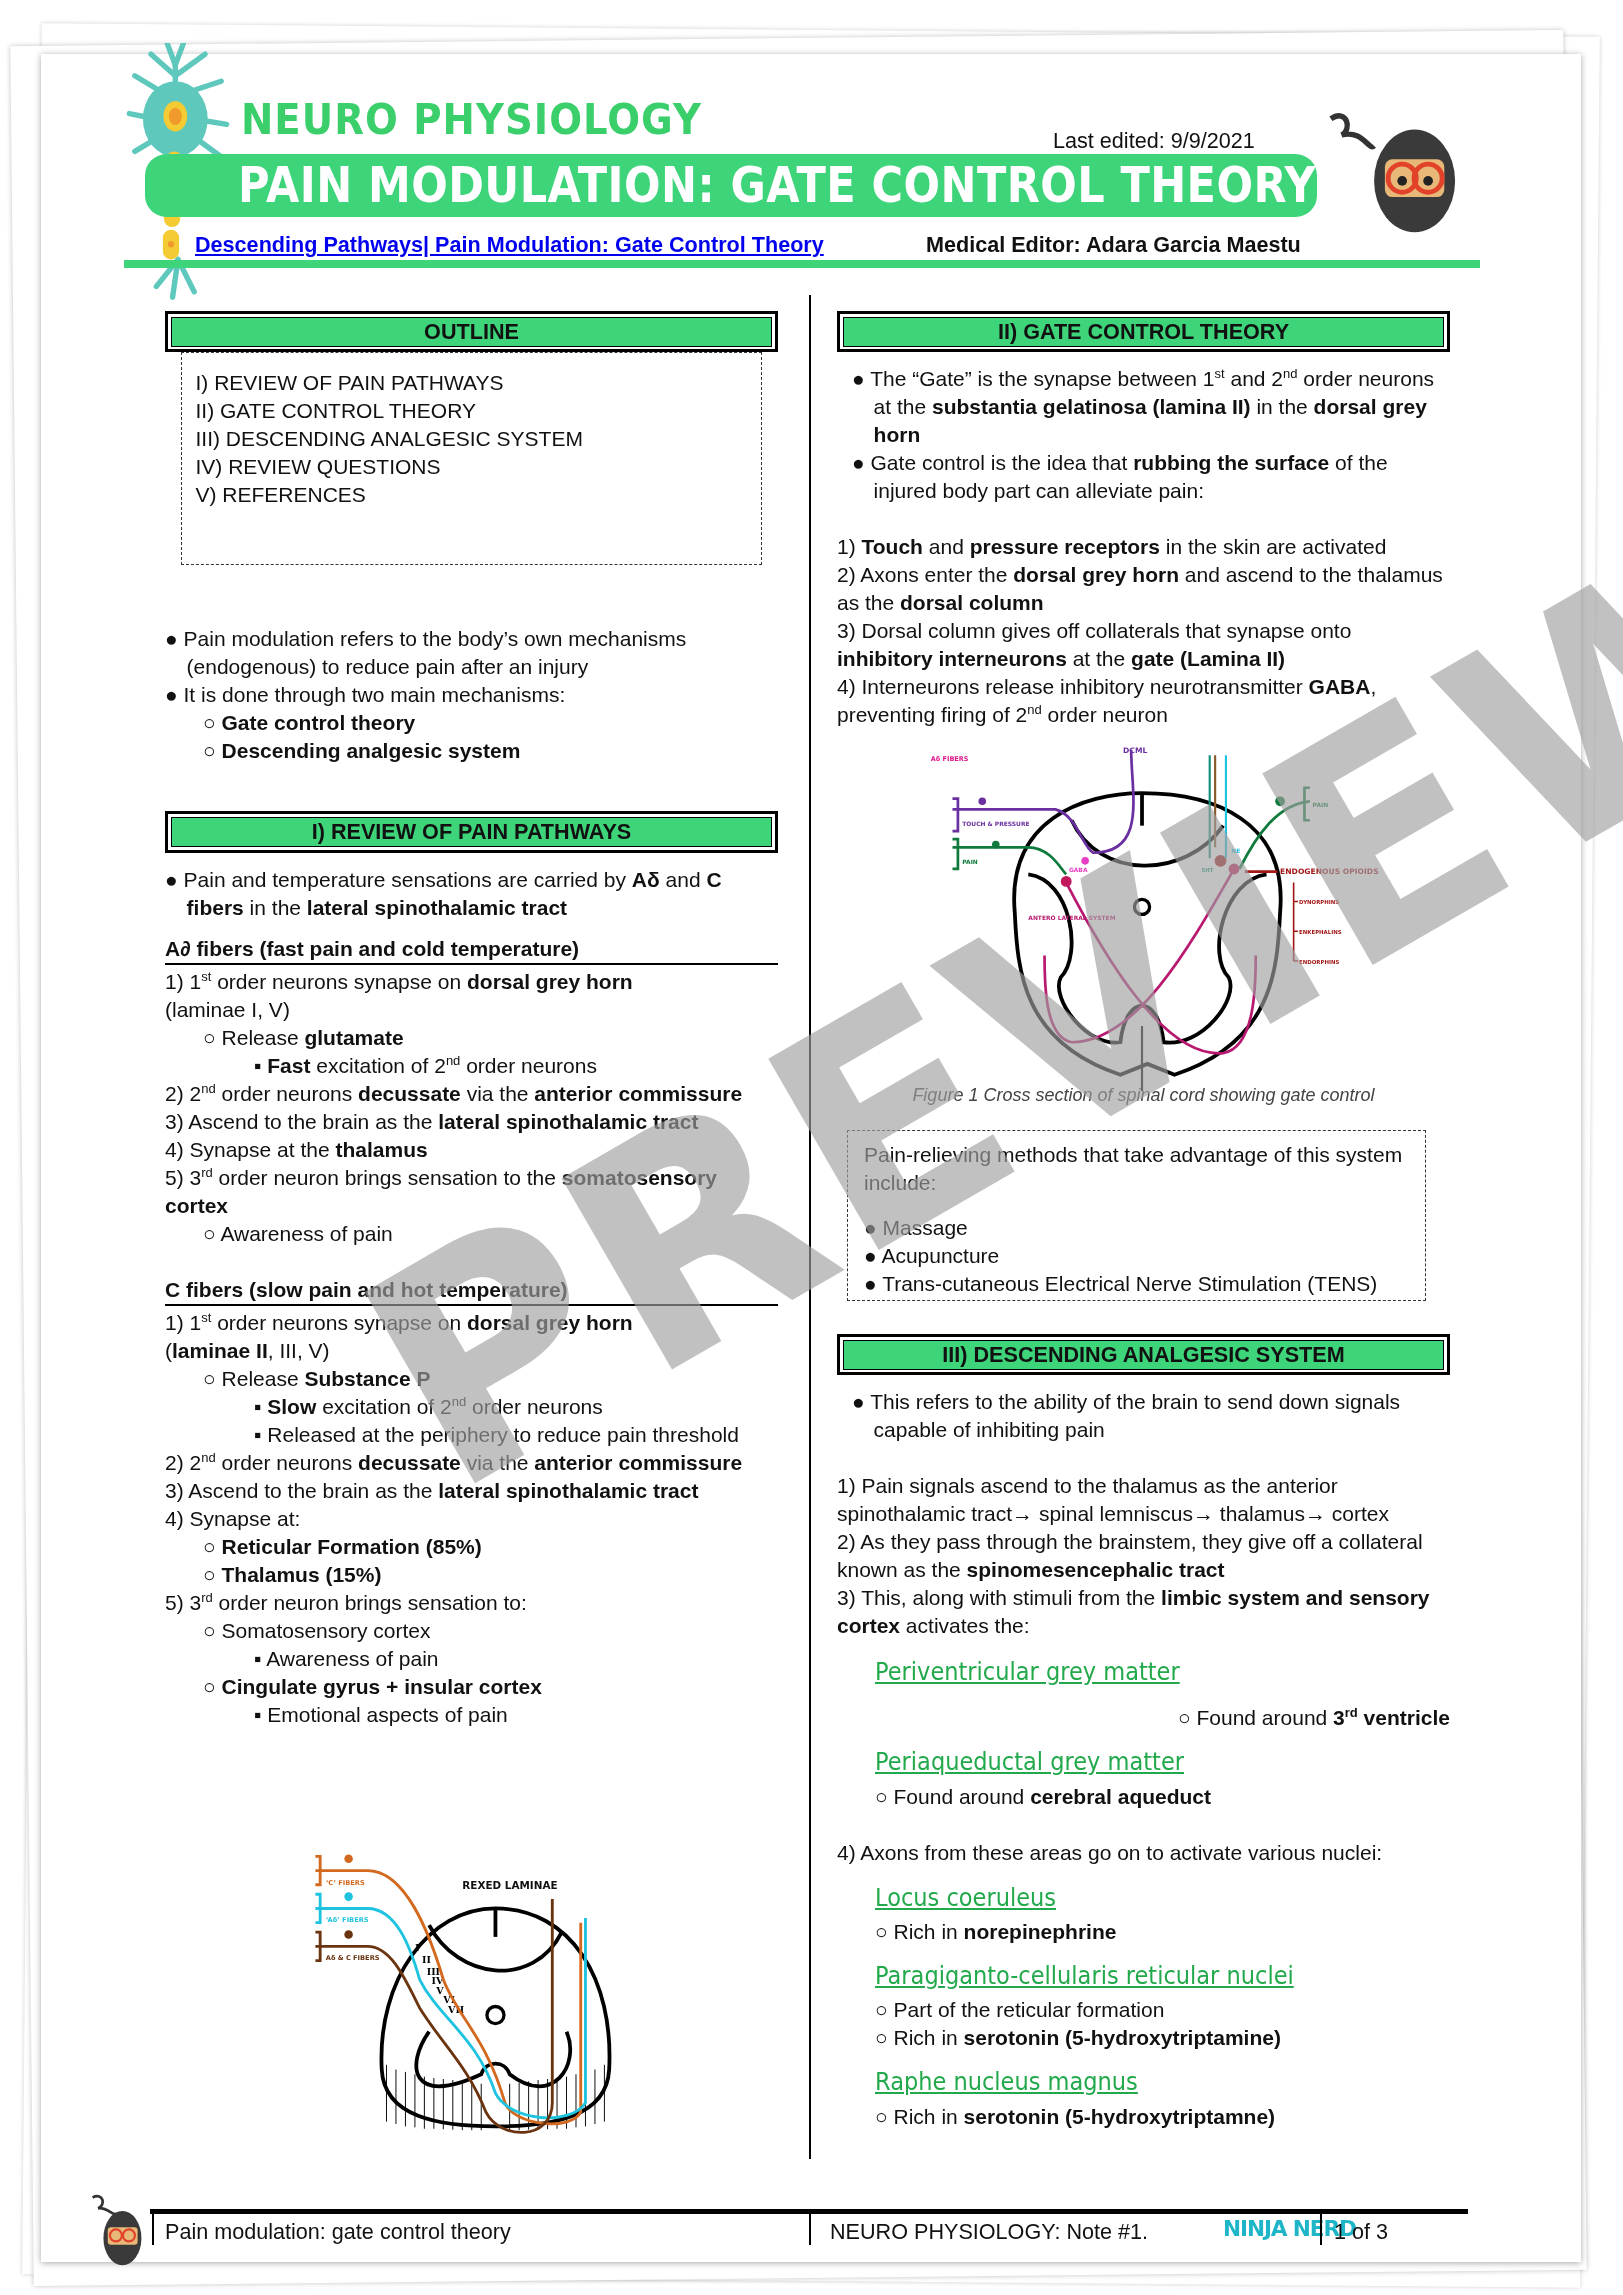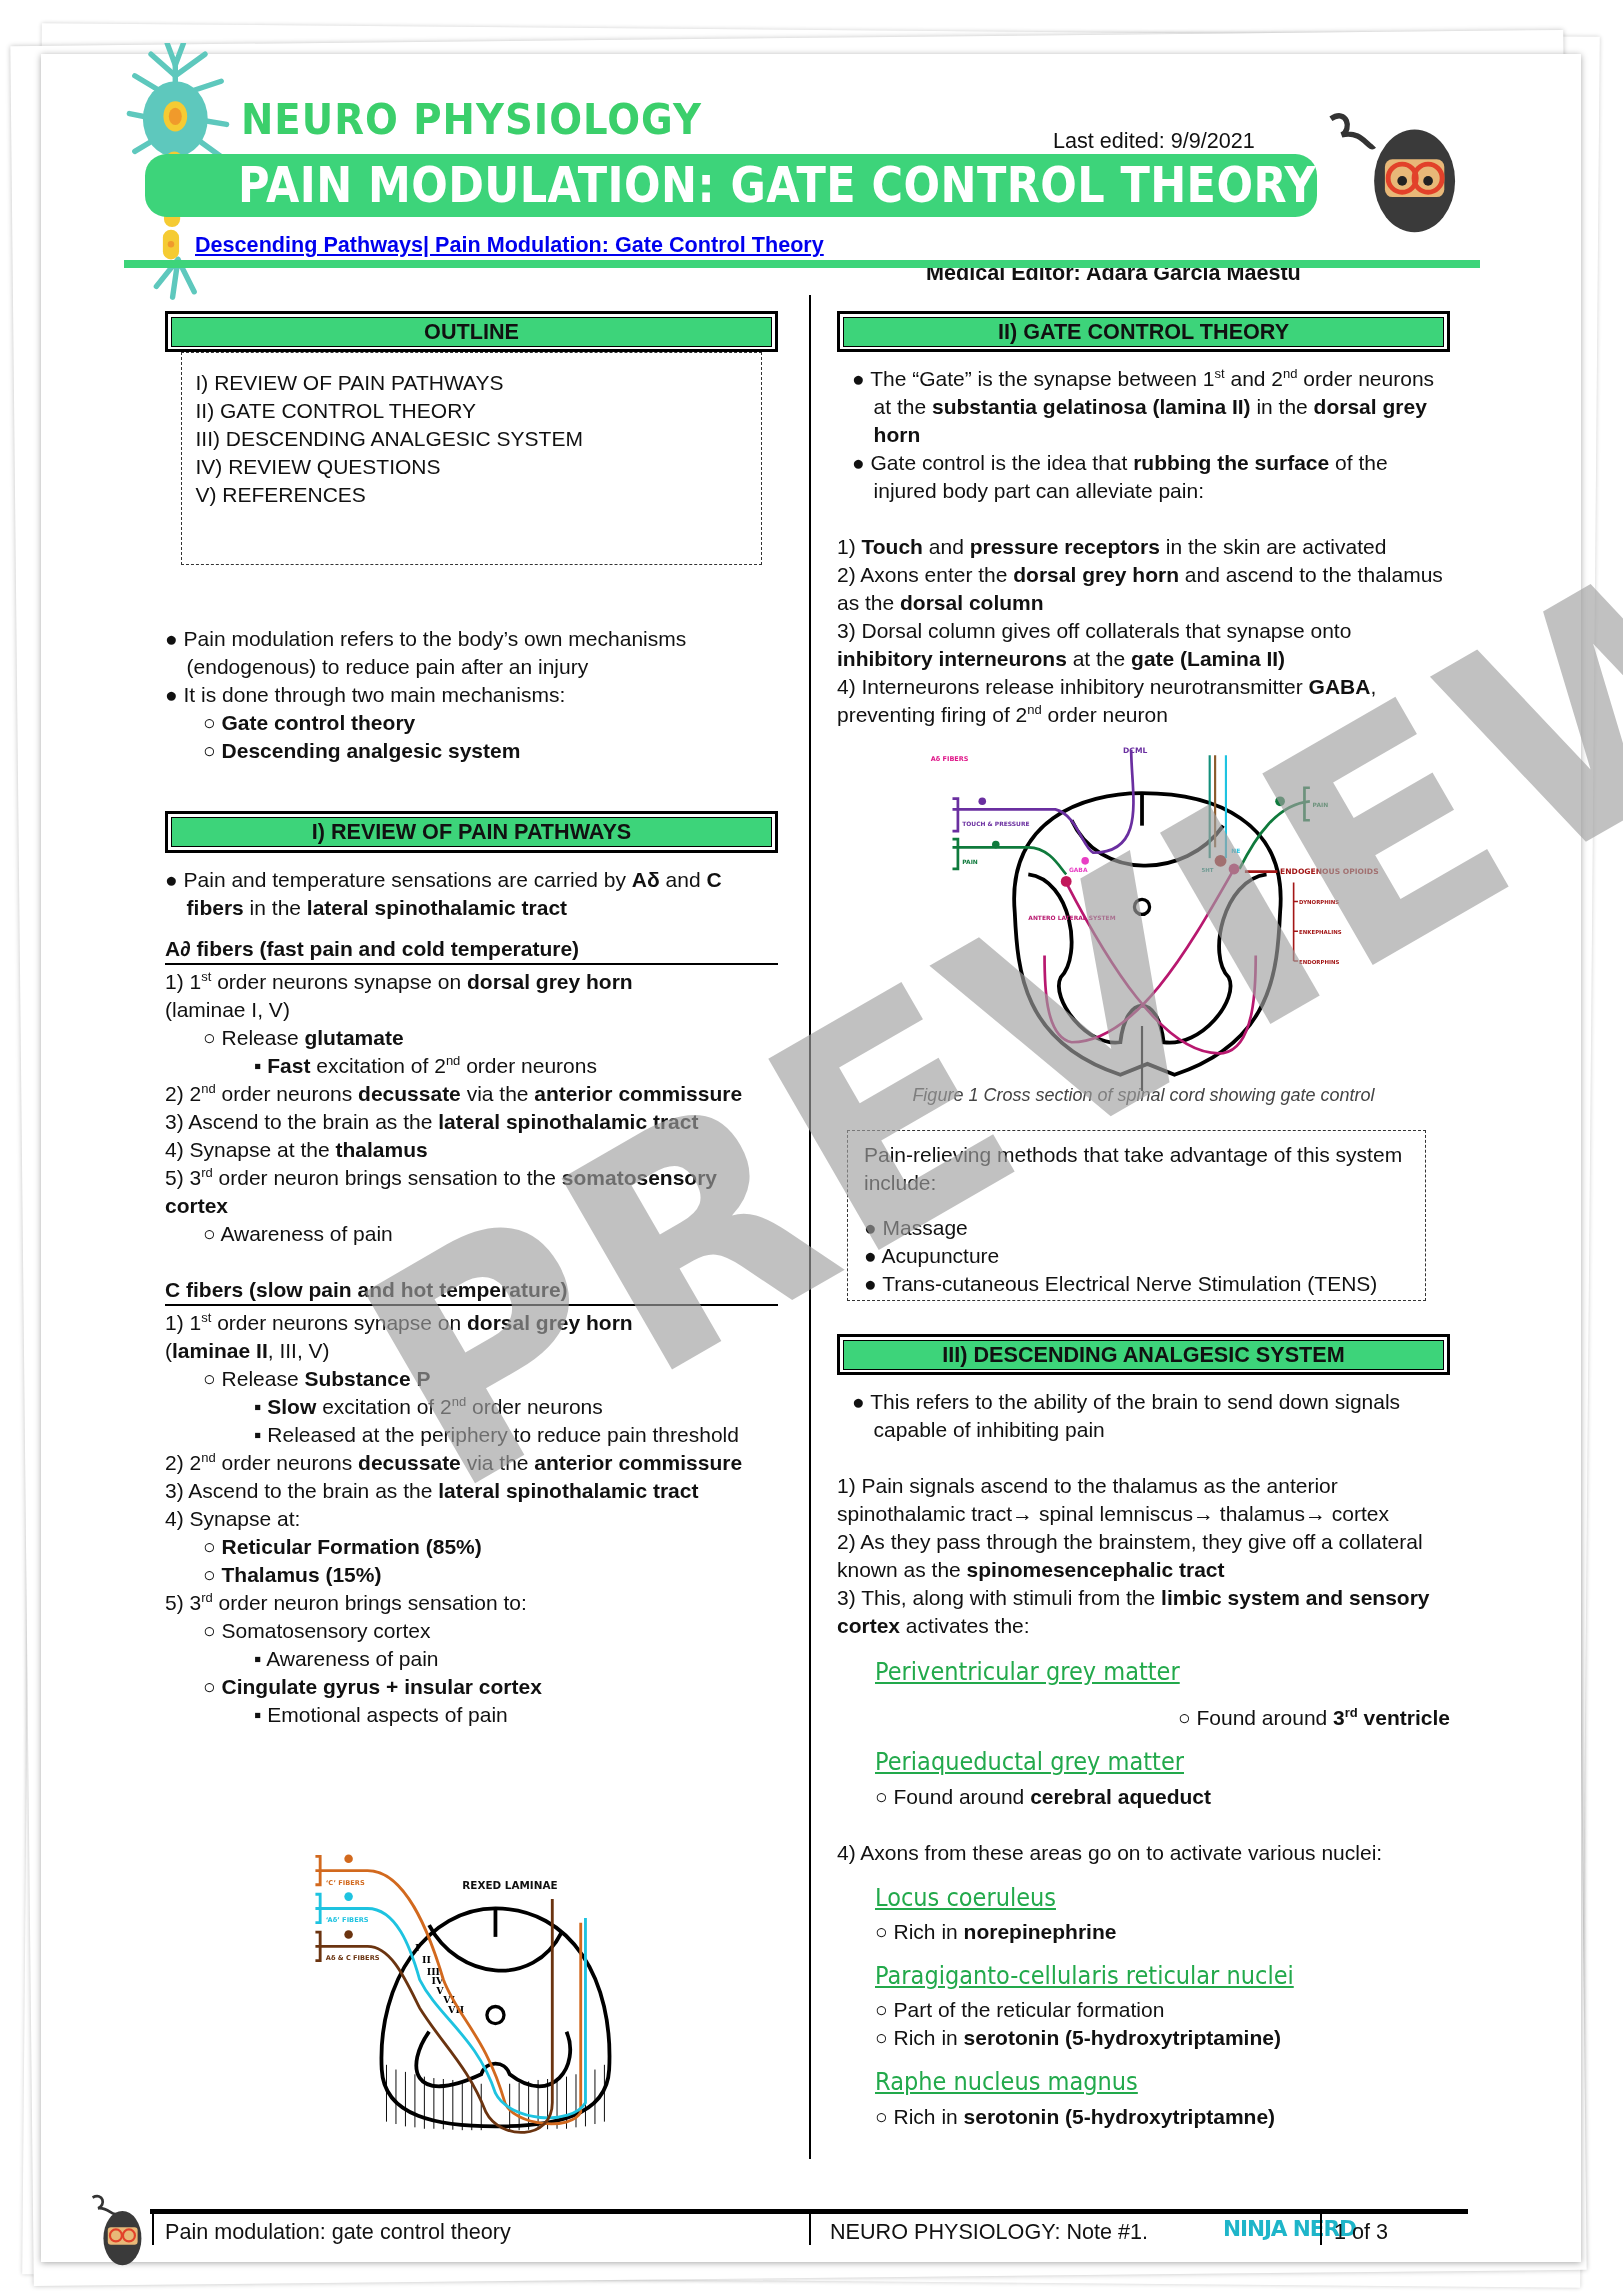--- a/index.html
+++ b/index.html
@@ -13,21 +13,21 @@
        box-shadow:0 0 4.3px rgba(0,0,0,0.2);transform:rotate(0.5deg);}
   .sheet{position:absolute;left:41px;top:54px;width:1540px;height:2208px;background:#fff;
        box-shadow:0 1.1px 6.5px rgba(0,0,0,0.35);}
   .subject{font-family:"DejaVu Sans", sans-serif;font-weight:900;color:#3bcf6b;font-size:42px;
        letter-spacing:1.1px;transform:scaleX(0.92);transform-origin:left;}
   .titlebar{background:#3dd47a;border-radius:21.6px;}
   .titletext{font-family:"DejaVu Sans", sans-serif;font-weight:900;color:#fff;font-size:50px;
        letter-spacing:0.5px;white-space:nowrap;transform:scaleX(0.86);transform-origin:left;}
   .small{font-size:21.6px;}
   .link{color:#0000ee;text-decoration:underline;font-weight:bold;font-size:21.6px;}
-  .editor{font-weight:bold;font-size:21.6px;margin-top:28px;}
+  .editor{font-weight:bold;font-size:21.6px;}
   .rule{background:#3dd47a;height:7.6px;}
   .col{position:absolute;font-size:21px;line-height:28px;}
   .sec-head{border:3.8px solid #000;padding:2.7px;margin-bottom:13px;}
   .sec-head-inner{background:#3dd47a;border:1.6px solid #000;text-align:center;font-weight:bold;
        font-size:21.6px;line-height:28px;}
   .dash-box{border:1.6px dashed #333;}
   .b{font-weight:bold;}
   .ul{border-bottom:2.2px solid #000;font-weight:bold;}
   .green-h{color:#22a94b;text-decoration:underline;font-size:25px;line-height:32px;
        font-family:"DejaVu Sans", sans-serif;transform:scaleX(0.9);transform-origin:left;display:inline-block;}

